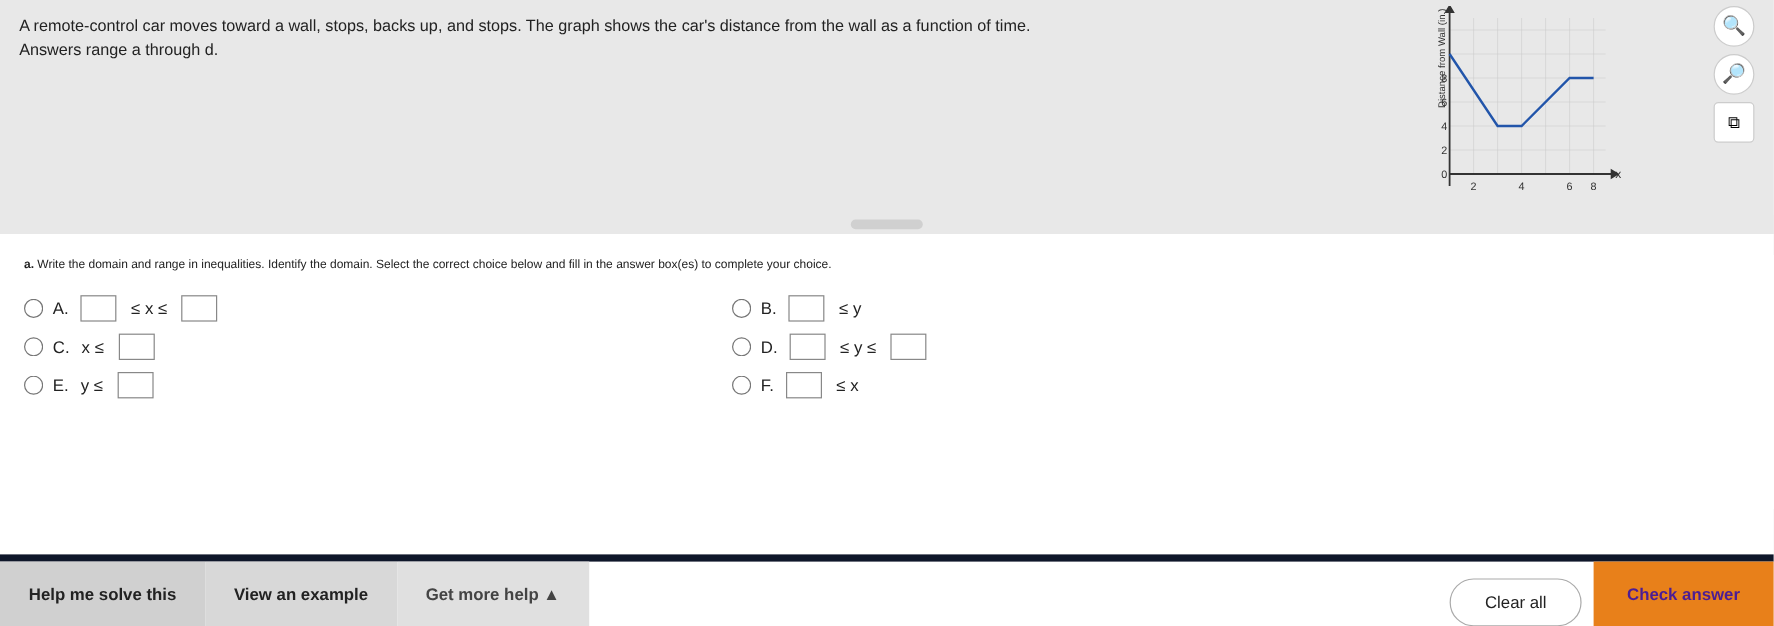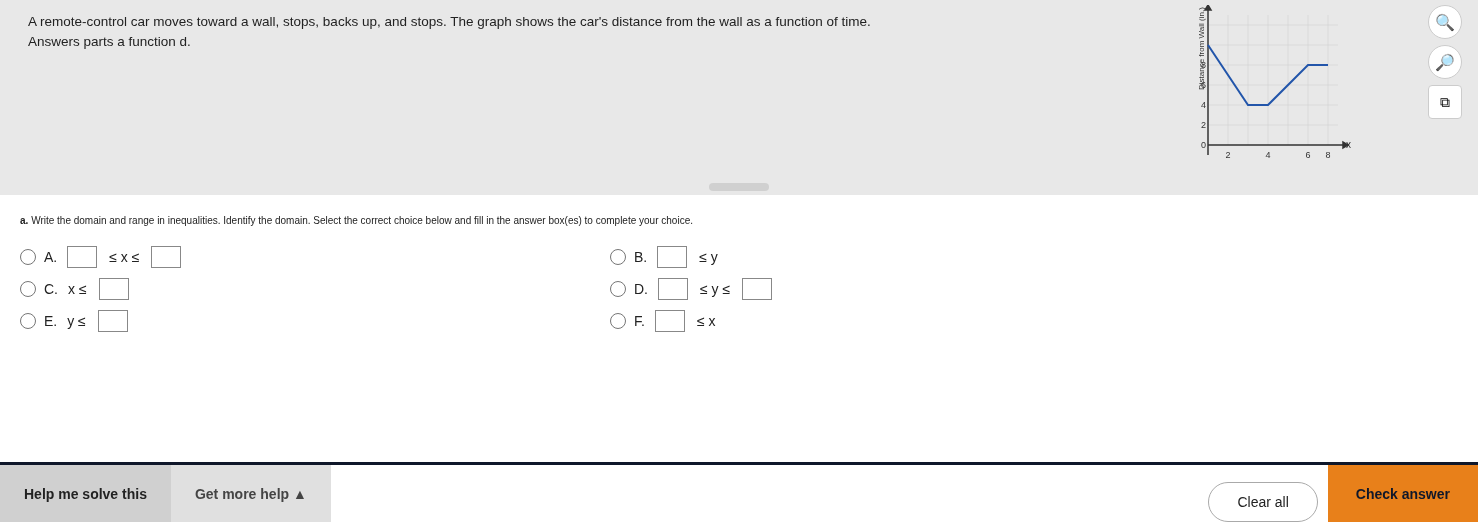--- a/index.html
+++ b/index.html
@@ -13,21 +13,21 @@
     .main-container {
       width: 1478px;
       min-height: 522px;
       background: #f0f0f0;
       position: relative;
       display: flex;
       flex-direction: column;
     }
     .top-section {
       background: #e8e8e8;
-      padding: 12px 16px 8px 28px;
+      padding: 12px 16px 8px 16px;
       position: relative;
       min-height: 195px;
     }
     .problem-text {
       font-size: 13.5px;
       color: #222;
       line-height: 1.5;
       max-width: 1100px;
     }
     .graph-container {
@@ -120,21 +120,21 @@
     }
     .math-symbol {
       font-size: 14px;
       margin: 0 2px;
     }
     .bottom-bar {
       display: flex;
       align-items: center;
       padding: 0 0 0 0;
       background: #fff;
-      border-top: 3px solid #0f172a;
+      border-top: 6px solid #0f172a;
       height: 60px;
     }
     .bottom-left-btns {
       display: flex;
       align-items: stretch;
       height: 100%;
     }
     .bottom-btn {
       padding: 0 24px;
       font-size: 14px;
@@ -178,42 +178,42 @@
       display: flex;
       align-items: center;
     }
     .check-answer-btn {
       padding: 10px 28px;
       border-radius: 0;
       border: none;
       background: #e8801a;
       font-size: 14px;
       cursor: pointer;
-      color: #0f172a;
+      color: #4c1d95;
       font-weight: bold;
       height: 100%;
       display: flex;
       align-items: center;
     }
 
     
     .graph-svg {
       width: 155px;
       height: 165px;
     }
   </style>
 </head>
 <body>
 
 <div class="main-container">
 
   <div class="top-section">
     <div class="problem-text">
       <span>A remote-control car moves toward a wall, stops, backs up, and stops. The graph shows the car's distance from the wall as a function of time.</span><br>
-      <span>Answers parts a function d.</span>
+      <span>Answers range a through d.</span>
     </div>
 
     <div class="graph-container">
       <svg class="graph-svg" viewBox="0 0 155 165">
 
         <g stroke="#ccc" stroke-width="0.5">
 
           <line x1="30" y1="10" x2="30" y2="140"></line>
           <line x1="50" y1="10" x2="50" y2="140"></line>
           <line x1="70" y1="10" x2="70" y2="140"></line>
@@ -328,20 +328,21 @@
         <label for="opt-f" class="option-label">F.</label>
         <input class="answer-box" type="text" style="">
         <span class="math-symbol">≤ x</span>
       </div>
     </div>
   </div>
 
   <div class="bottom-bar">
     <div class="bottom-left-btns">
       <button class="bottom-btn">Help me solve this</button>
+      <button class="bottom-btn">View an example</button>
       <button class="bottom-btn get-more">Get more help ▲</button>
     </div>
     <div class="bottom-right-btns">
       <button class="clear-all-btn">Clear all</button>
       <button class="check-answer-btn">Check answer</button>
     </div>
   </div>
 </div>
 
 </body></html>

